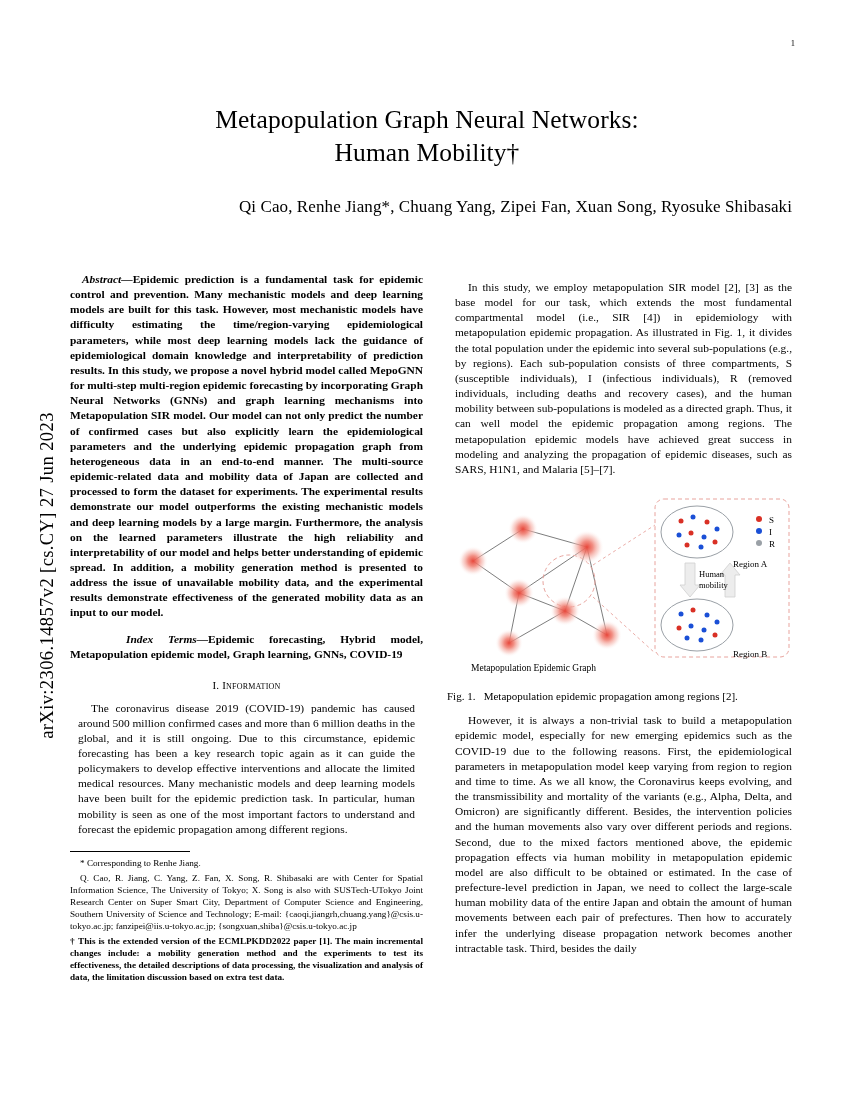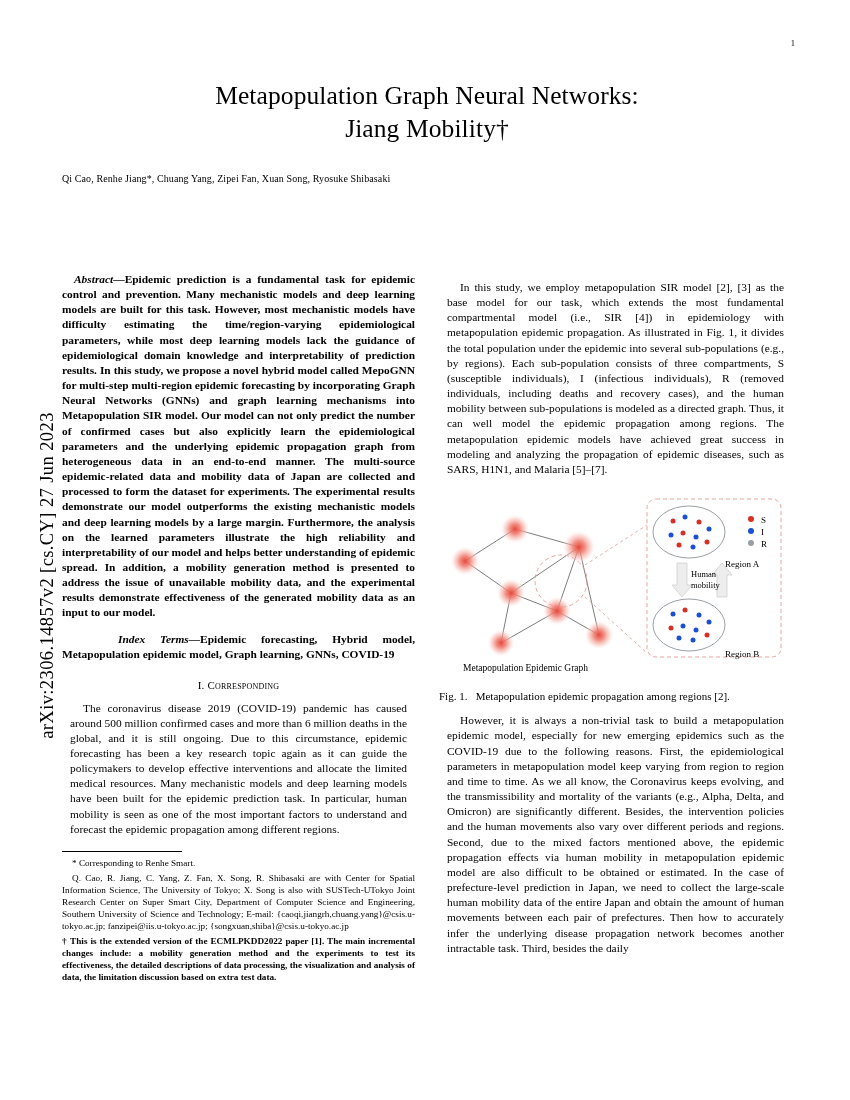--- a/index.html
+++ b/index.html
@@ -40,40 +40,40 @@
   .page-number {
     position: absolute;
     right: 55px;
     top: 38px;
     font-size: 8.5px;
     color: #000;
   }
   .content {
     position: absolute;
     left: 62px;
-    top: 62px;
+    top: 86px;
     width: 730px;
   }
   .title {
     text-align: center;
     font-size: 25.5px;
     line-height: 1.28;
     margin: 18px 0 0 0;
     font-weight: normal;
     letter-spacing: 0.1px;
   }
   .authors {
-    text-align: left;
-    font-size: 10px;
+    text-align: right;
+    font-size: 17px;
     margin-top: 28px;
     letter-spacing: 0.1px;
   }
   .columns {
     position: absolute;
-    left: 62px;
+    left: 70px;
     top: 272px;
     width: 730px;
     display: flex;
     gap: 24px;
   }
   .col {
     width: 353px;
     font-size: 11.4px;
     line-height: 1.33;
     text-align: justify;
@@ -150,44 +150,44 @@
 
 <div class="page">
 
   <div class="arxiv-stamp">arXiv:2306.14857v2  [cs.CY]  27 Jun 2023</div>
 
   <div class="page-number">1</div>
 
   <div class="content">
     <div class="title">
       <div>Metapopulation Graph Neural Networks:</div>
-      <div>Jiang Mobility†</div>
+      <div>Human Mobility†</div>
     </div>
     <div class="authors">Qi Cao, Renhe Jiang*, Chuang Yang, Zipei Fan, Xuan Song, Ryosuke Shibasaki</div>
   </div>
 
   <div class="columns">
 
     <div class="col">
 
       <div class="abstract">
         <p><span class="lead">Abstract—</span><span>Epidemic prediction is a fundamental task for epidemic control and prevention. Many mechanistic models and deep learning models are built for this task. However, most mechanistic models have difficulty estimating the time/region-varying epidemiological parameters, while most deep learning models lack the guidance of epidemiological domain knowledge and interpretability of prediction results. In this study, we propose a novel hybrid model called MepoGNN for multi-step multi-region epidemic forecasting by incorporating Graph Neural Networks (GNNs) and graph learning mechanisms into Metapopulation SIR model. Our model can not only predict the number of confirmed cases but also explicitly learn the epidemiological parameters and the underlying epidemic propagation graph from heterogeneous data in an end-to-end manner. The multi-source epidemic-related data and mobility data of Japan are collected and processed to form the dataset for experiments. The experimental results demonstrate our model outperforms the existing mechanistic models and deep learning models by a large margin. Furthermore, the analysis on the learned parameters illustrate the high reliability and interpretability of our model and helps better understanding of epidemic spread. In addition, a mobility generation method is presented to address the issue of unavailable mobility data, and the experimental results demonstrate effectiveness of the generated mobility data as an input to our model.</span></p>
       </div>
 
       <div class="indexterms">
         <p><span class="lead">Index Terms—</span><span>Epidemic forecasting, Hybrid model, Metapopulation epidemic model, Graph learning, GNNs, COVID-19</span></p>
       </div>
 
-      <div class="section-head">I.  Corresponding</div>
+      <div class="section-head">I.  Information</div>
 
       <p class="para">The coronavirus disease 2019 (COVID-19) pandemic has caused around 500 million confirmed cases and more than 6 million deaths in the global, and it is still ongoing. Due to this circumstance, epidemic forecasting has been a key research topic again as it can guide the policymakers to develop effective interventions and allocate the limited medical resources. Many mechanistic models and deep learning models have been built for the epidemic prediction task. In particular, human mobility is seen as one of the most important factors to understand and forecast the epidemic propagation among different regions.</p>
 
       <div class="footnote-rule"></div>
 
-      <p class="footnote indent">* Corresponding to Renhe Smart.</p>
+      <p class="footnote indent">* Corresponding to Renhe Jiang.</p>
       <p class="footnote indent">Q. Cao, R. Jiang, C. Yang, Z. Fan, X. Song, R. Shibasaki are with Center for Spatial Information Science, The University of Tokyo; X. Song is also with SUSTech-UTokyo Joint Research Center on Super Smart City, Department of Computer Science and Engineering, Southern University of Science and Technology; E-mail: {caoqi,jiangrh,chuang.yang}@csis.u-tokyo.ac.jp; fanzipei@iis.u-tokyo.ac.jp; {songxuan,shiba}@csis.u-tokyo.ac.jp</p>
       <p class="footnote bold">† This is the extended version of the ECMLPKDD2022 paper [1]. The main incremental changes include: a mobility generation method and the experiments to test its effectiveness, the detailed descriptions of data processing, the visualization and analysis of data, the limitation discussion based on extra test data.</p>
 
     </div>
 
     <div class="col">
 
       <p class="para">In this study, we employ metapopulation SIR model [2], [3] as the base model for our task, which extends the most fundamental compartmental model (i.e., SIR [4]) in epidemiology with metapopulation epidemic propagation. As illustrated in Fig. 1, it divides the total population under the epidemic into several sub-populations (e.g., by regions). Each sub-population consists of three compartments, S (susceptible individuals), I (infectious individuals), R (removed individuals, including deaths and recovery cases), and the human mobility between sub-populations is modeled as a directed graph. Thus, it can well model the epidemic propagation among regions. The metapopulation epidemic models have achieved great success in modeling and analyzing the propagation of epidemic diseases, such as SARS, H1N1, and Malaria [5]–[7].</p>
 
       <div class="figure">

